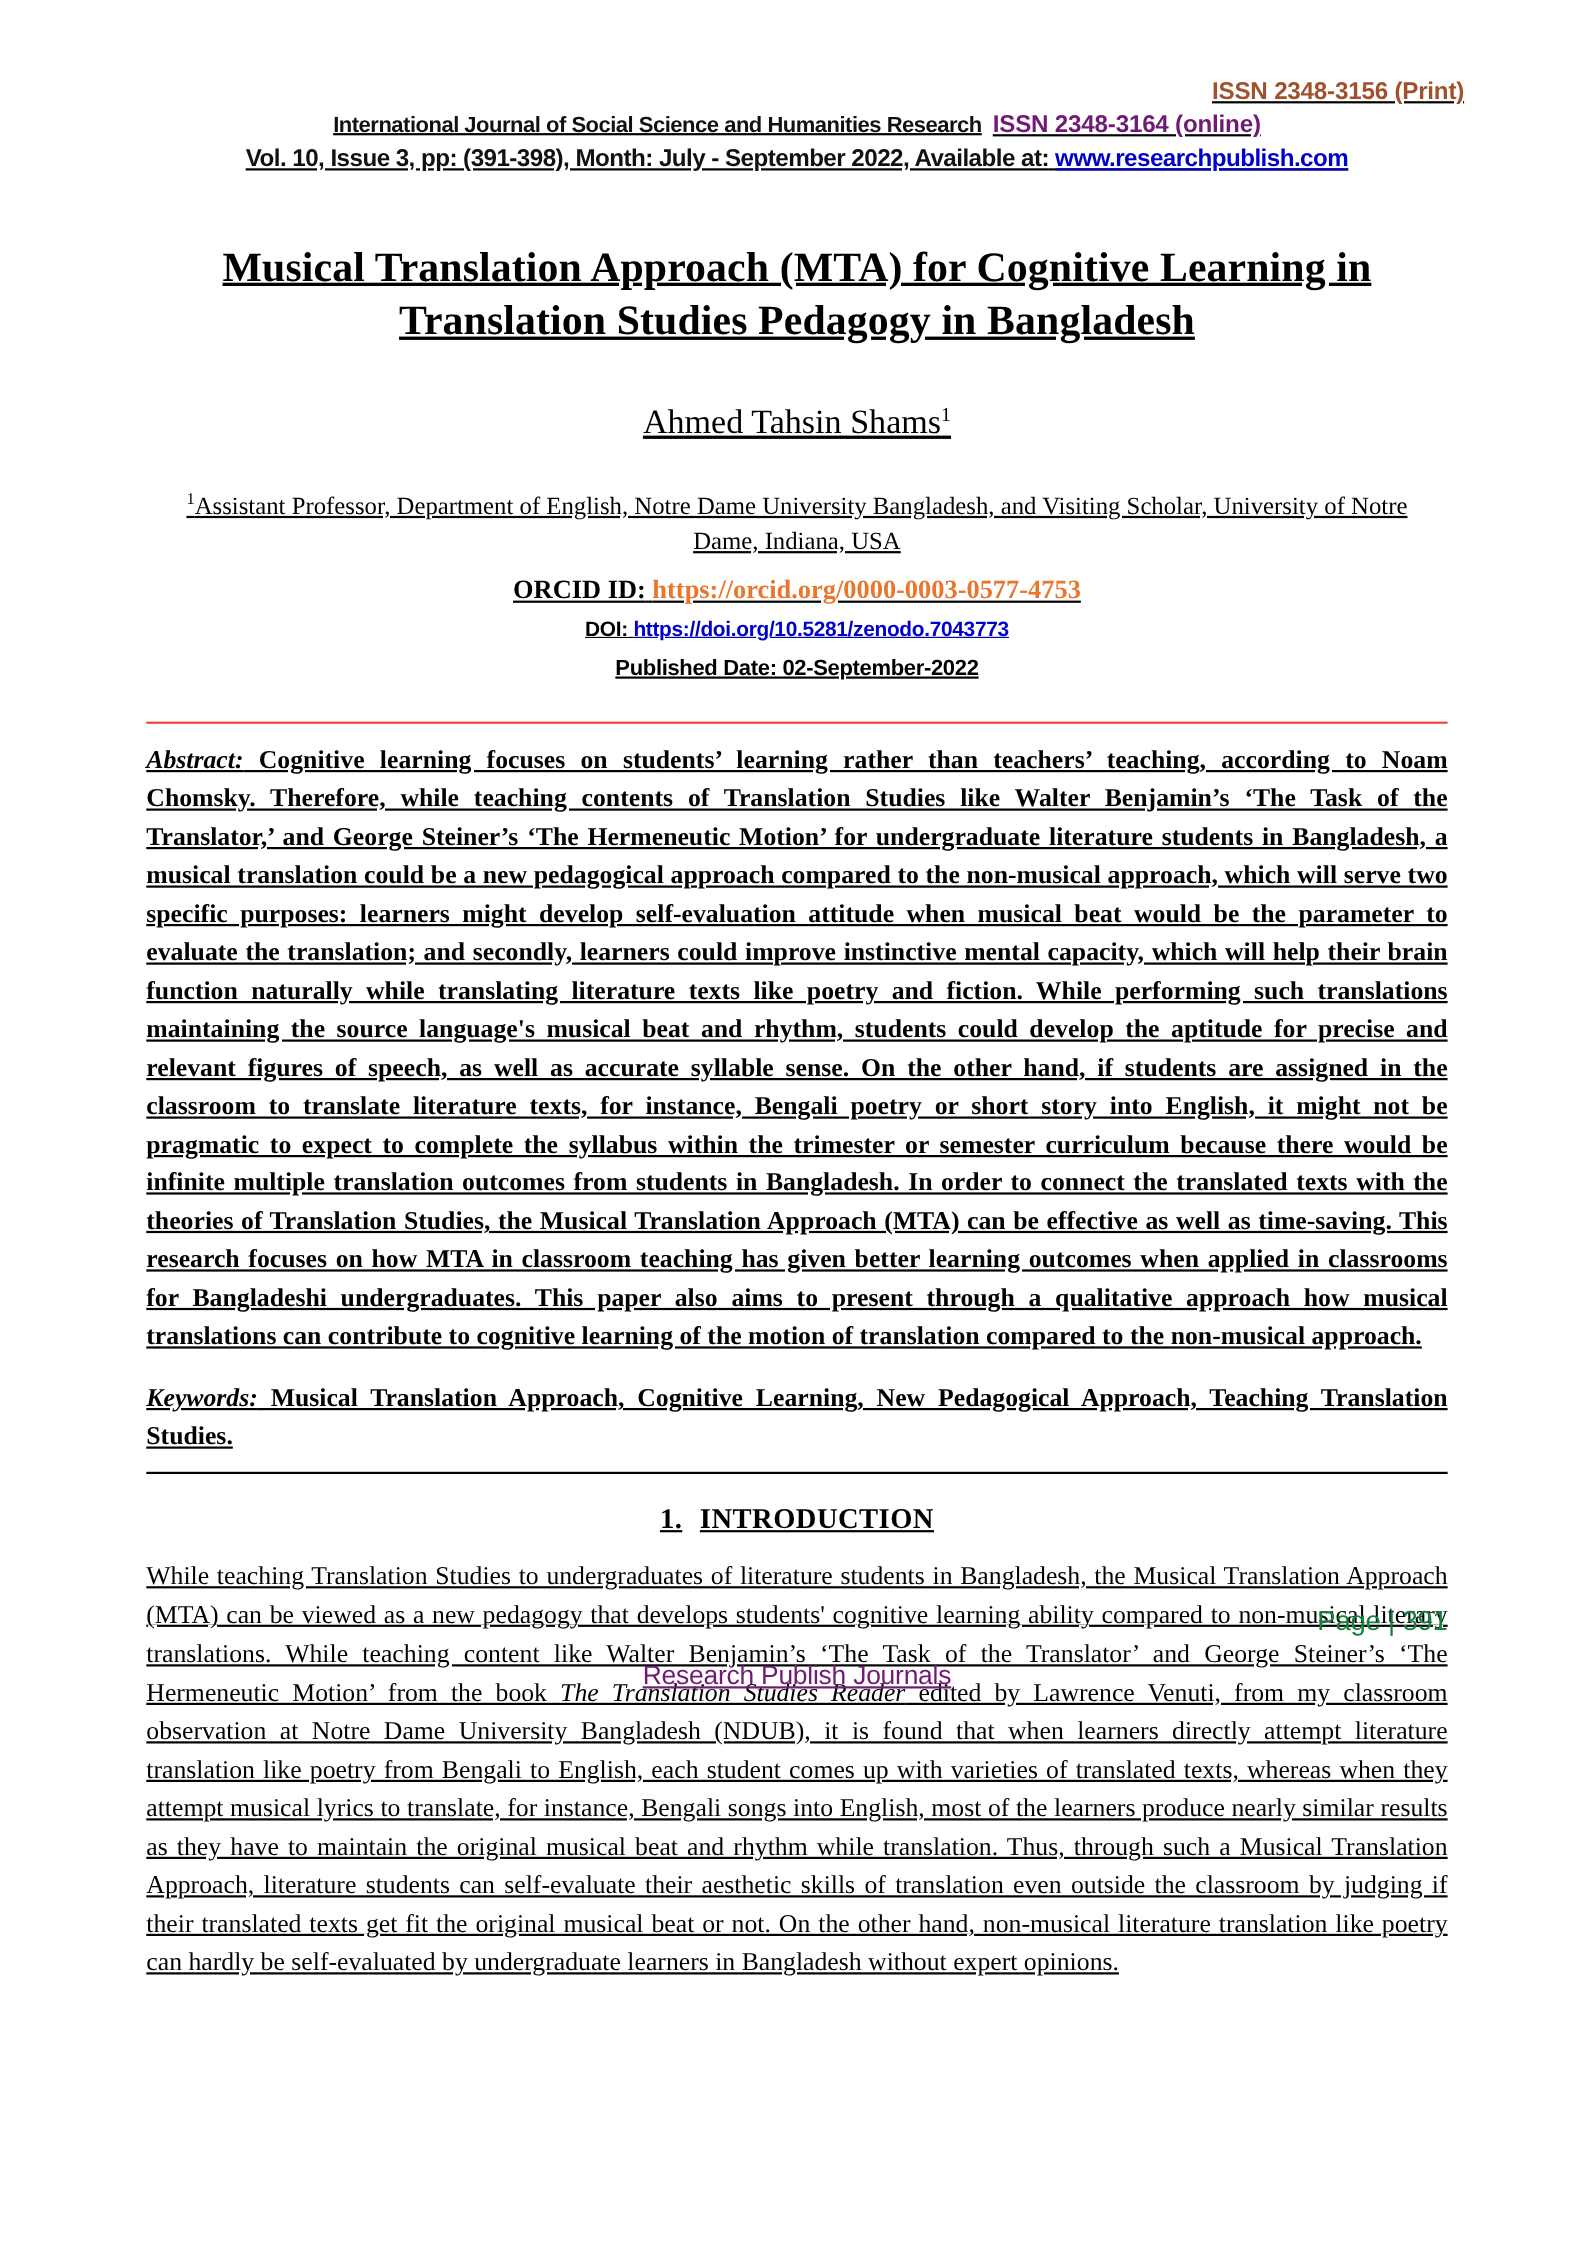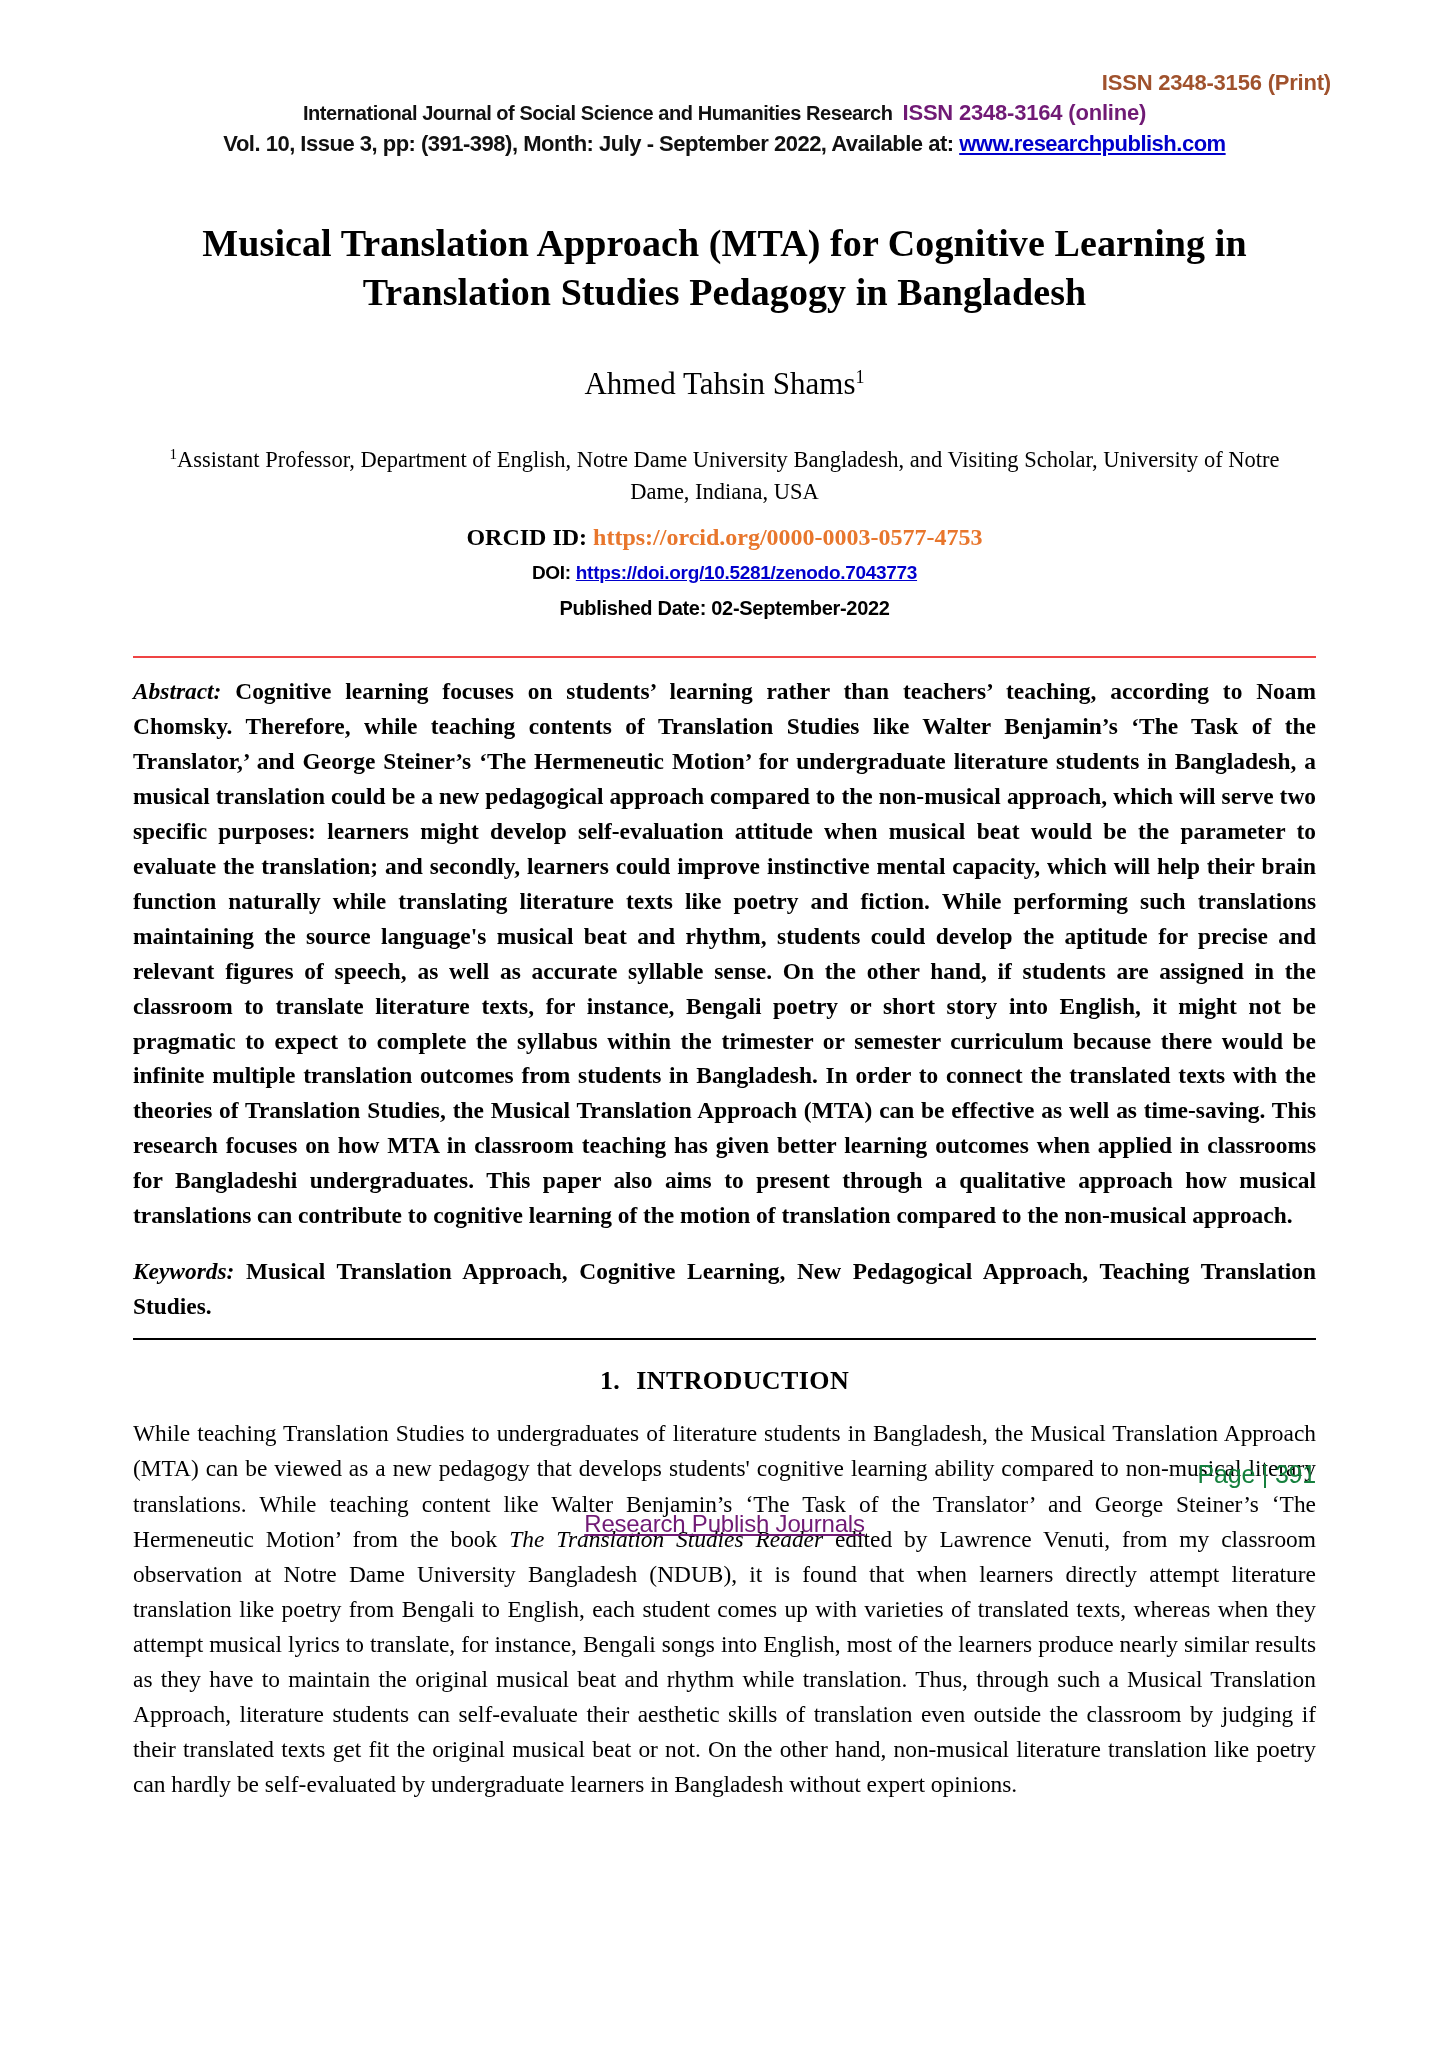--- a/index.html
+++ b/index.html
@@ -14,20 +14,21 @@
     color: #000000;
     position: relative;
     overflow: hidden;
   }
   .page {
     width: 1449px;
     height: 1612px;
     box-sizing: border-box;
     padding: 0;
     position: relative;
+    text-decoration: underline;
   }
   
   .masthead {
     padding: 70px 118px 0 118px;
     position: relative;
   }
   .mast-issn-print {
     font-family: "Liberation Sans", sans-serif;
     font-weight: bold;
     font-size: 22px;

